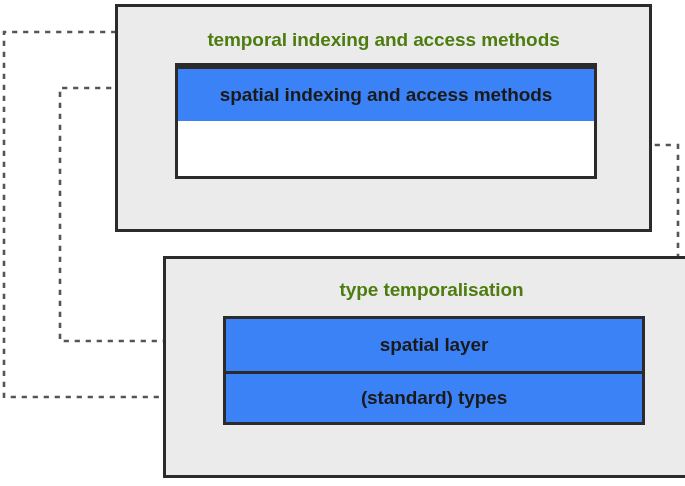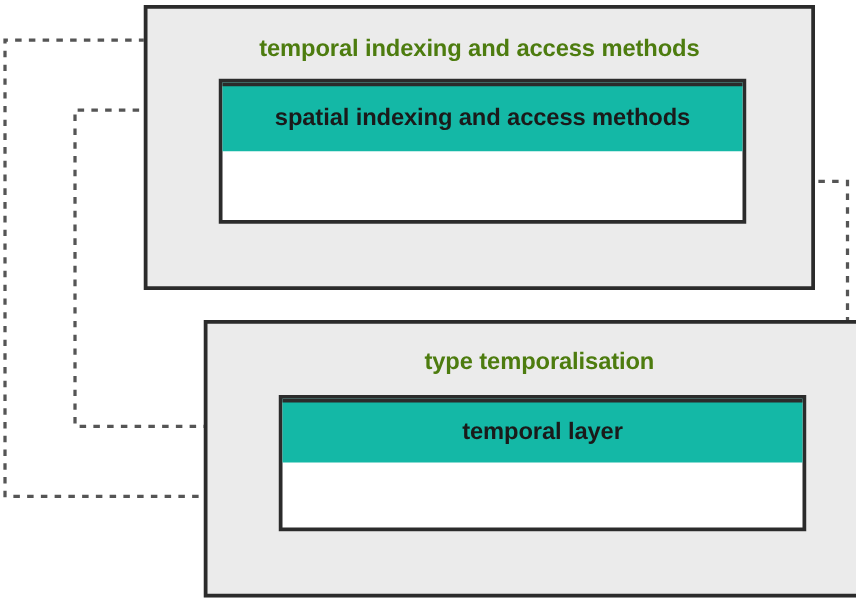--- a/index.html
+++ b/index.html
@@ -79,21 +79,21 @@
     height: 109px;
   }
   .inner-row {
     display: flex;
     align-items: center;
     justify-content: center;
     text-align: center;
     font-weight: bold;
     font-size: 19px;
     color: #1a1a1a;
-    background: #14b8a6;
+    background: #3b82f6;
     box-sizing: border-box;
     letter-spacing: -0.1px;
   }
   #stack-temporal .inner-row:first-child { height: 55px; }
   #stack-temporal .inner-row:last-child  { height: 55px; border-top: 3px solid #2b2b2b; }
   #stack-type .inner-row:first-child { height: 52px; }
   #stack-type .inner-row:last-child  { height: 51px; border-top: 3px solid #2b2b2b; }
 </style>
 </head>
 <body>
@@ -109,17 +109,18 @@
   <div class="panel" id="panel-temporal">
     <div class="panel-title">temporal indexing and access methods</div>
     <div class="inner-stack" id="stack-temporal">
       <div class="inner-row">spatial indexing and access methods</div>
     </div>
   </div>
 
   <div class="panel" id="panel-type">
     <div class="panel-title">type temporalisation</div>
     <div class="inner-stack" id="stack-type">
-      <div class="inner-row">temporal layer</div>
+      <div class="inner-row">spatial layer</div>
+      <div class="inner-row">(standard) types</div>
     </div>
   </div>
 
 </div>
 
 </body></html>

